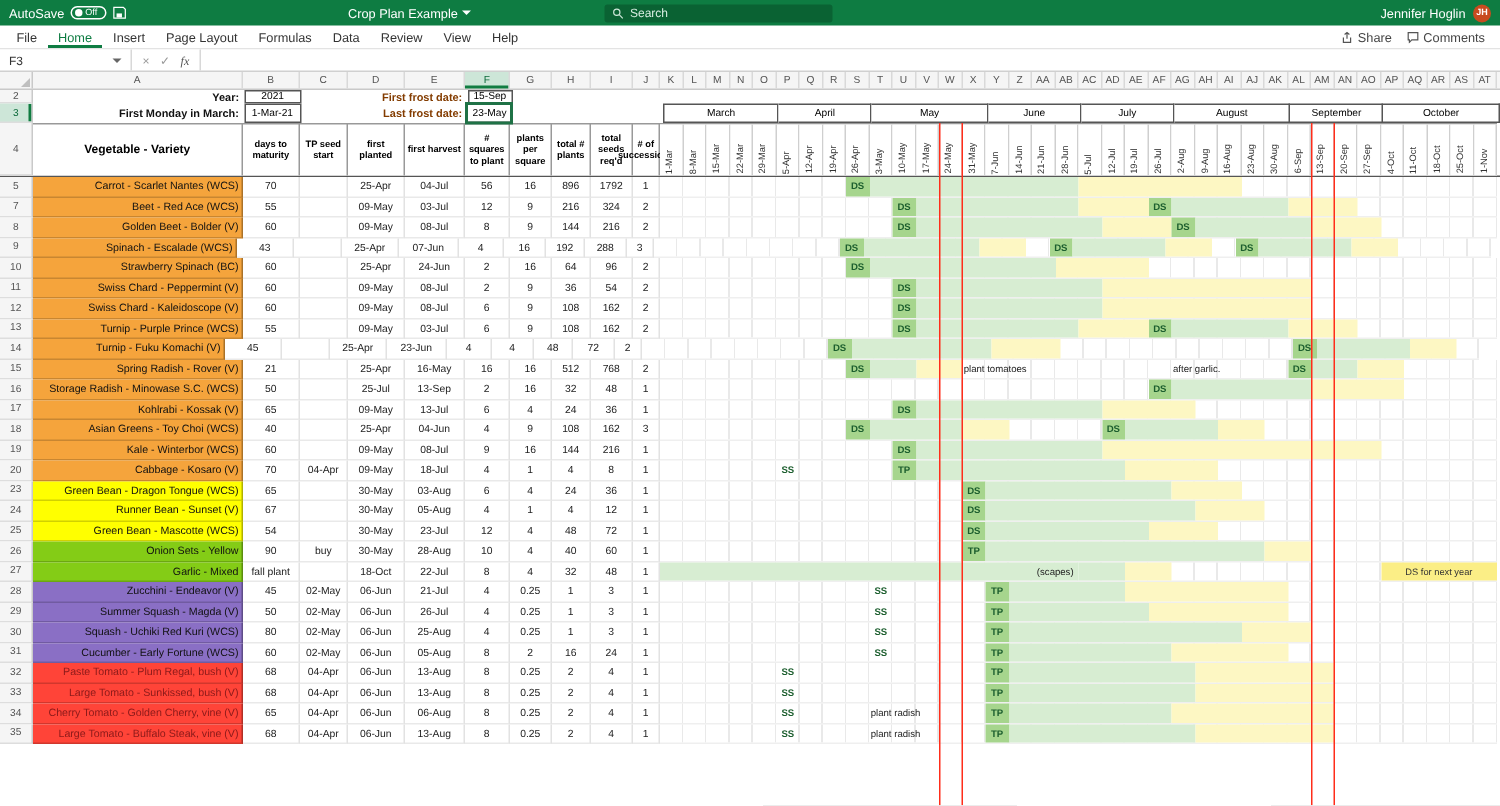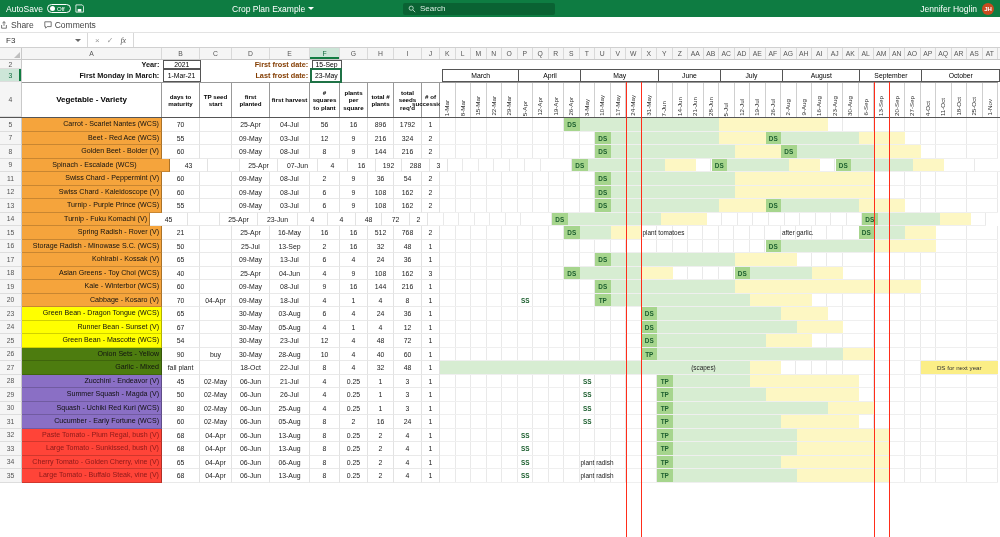--- a/index.html
+++ b/index.html
@@ -60,21 +60,21 @@
 .hc.ha{font-size:8px;}
 .dates{display:flex;flex:0 0 auto;border-top:1px solid #999;}
 .dhc{width:15.5px;display:flex;align-items:flex-end;justify-content:center;border-right:1px solid #CFCFCF;flex:0 0 auto;overflow:hidden;background:#fff;}
 .dhc span{writing-mode:vertical-rl;transform:rotate(180deg);font-size:6.2px;color:#333;line-height:1;margin-bottom:1px;white-space:nowrap;}
 .grow{display:flex;height:13.5px;}
 .nc{flex:0 0 auto;text-align:right;padding-right:2px;font-size:7.1px;line-height:13.5px;white-space:nowrap;overflow:hidden;border-bottom:1px solid rgba(0,0,0,0.18);border-right:1px solid rgba(0,0,0,0.3);cursor:cell;color:#111;}
 .nc.orange{background:#F5A43C;}
 .nc.yellow{background:#FFFF00;}
 .nc.purple{background:#8A6FC5;}
 .nc.red{background:#FF4438;color:#8B1A1A;}
-.nc.none{background:#4d7c0f;}
+.nc.none{background:#84cc16;}
 .vc{flex:0 0 auto;text-align:center;font-size:6.9px;line-height:13.5px;border-right:1px solid #E2E2E2;border-bottom:1px solid #E9E9E9;white-space:nowrap;overflow:visible;cursor:cell;color:#222;}
 .gantt{position:relative;width:558px;flex:0 0 auto;border-bottom:1px solid #EFEFEF;cursor:cell;
 background-image:repeating-linear-gradient(to right,transparent 0,transparent 14.5px,#E9E9E9 14.5px,#E9E9E9 15.5px);}
 .seg{position:absolute;top:0;height:100%;font-size:6.4px;line-height:13.5px;}
 .seg.green{background:#D7EDD2;}
 .seg.yellow{background:#FDF7C3;}
 .seg.marker{background:#A6D58D;color:#1C5E2E;font-weight:bold;text-align:center;}
 .seg.ss{color:#1C5E2E;font-weight:bold;text-align:center;}
 .seg.text{color:#222;white-space:nowrap;padding-left:1px;z-index:2;}
 .seg.gtext{background:#D7EDD2;color:#222;white-space:nowrap;text-align:center;z-index:2;}
@@ -111,20 +111,31 @@
         </svg>
       <span>Search</span>
     </div>
     <div class="ts-right">
       <span>Jennifer Hoglin</span>
       <span class="avatar">JH</span>
     </div>
   </div>
 
   <div class="ribbon">
+    <div class="tabs">
+        <div class="tab">File</div>
+        <div class="tab active">Home</div>
+        <div class="tab">Insert</div>
+        <div class="tab">Page Layout</div>
+        <div class="tab">Formulas</div>
+        <div class="tab">Data</div>
+        <div class="tab">Review</div>
+        <div class="tab">View</div>
+        <div class="tab">Help</div>
+      </div>
     <div class="rb-right">
       <span class="rb-btn">
         <svg width="8" height="8" viewBox="0 0 10 10">
             <path d="M5 6V1M3 2.5L5 0.8 7 2.5" fill="none" stroke="#555" stroke-width="1"></path>
             <path d="M2 5v4h6V5" fill="none" stroke="#555" stroke-width="1"></path>
           </svg>
         <span>Share</span>
       </span>
       <span class="rb-btn">
         <svg width="8" height="8" viewBox="0 0 10 10">
@@ -410,40 +421,58 @@
             <div class="seg marker" style="left: 155px; width: 15.5px;">DS</div>
             <div class="seg green" style="left: 170.5px; width: 124px;"></div>
             <div class="seg yellow" style="left: 294.5px; width: 46.5px;"></div>
             <div class="seg marker" style="left: 341px; width: 15.5px;">DS</div>
             <div class="seg green" style="left: 356.5px; width: 77.5px;"></div>
             <div class="seg yellow" style="left: 434px; width: 46.5px;"></div>
           </div>
         </div>
         <div class="grow">
           <div class="rh">9</div>
-          <div class="nc orange" style="width: 148px; text-align: center;">Spinach - Escalade (WCS)</div>
+          <div class="nc orange" style="width: 136px;">Spinach - Escalade (WCS)</div>
           <div class="vc" style="width: 38px;">43</div>
           <div class="vc" style="width: 32px;"></div>
           <div class="vc" style="width: 38px;">25-Apr</div>
           <div class="vc" style="width: 40px;">07-Jun</div>
           <div class="vc" style="width: 30px;">4</div>
           <div class="vc" style="width: 28px;">16</div>
           <div class="vc" style="width: 26px;">192</div>
           <div class="vc" style="width: 28px;">288</div>
           <div class="vc" style="width: 18px;">3</div>
           <div class="gantt">
             <div class="seg marker" style="left: 124px; width: 15.5px;">DS</div>
             <div class="seg green" style="left: 139.5px; width: 77.5px;"></div>
             <div class="seg yellow" style="left: 217px; width: 31px;"></div>
             <div class="seg marker" style="left: 263.5px; width: 15.5px;">DS</div>
             <div class="seg green" style="left: 279px; width: 62px;"></div>
             <div class="seg yellow" style="left: 341px; width: 31px;"></div>
             <div class="seg marker" style="left: 387.5px; width: 15.5px;">DS</div>
             <div class="seg green" style="left: 403px; width: 62px;"></div>
             <div class="seg yellow" style="left: 465px; width: 31px;"></div>
+          </div>
+        </div>
+        <div class="grow">
+          <div class="rh">10</div>
+          <div class="nc orange" style="width: 140px;">Strawberry Spinach (BC)</div>
+          <div class="vc" style="width: 38px;">60</div>
+          <div class="vc" style="width: 32px;"></div>
+          <div class="vc" style="width: 38px;">25-Apr</div>
+          <div class="vc" style="width: 40px;">24-Jun</div>
+          <div class="vc" style="width: 30px;">2</div>
+          <div class="vc" style="width: 28px;">16</div>
+          <div class="vc" style="width: 26px;">64</div>
+          <div class="vc" style="width: 28px;">96</div>
+          <div class="vc" style="width: 18px;">2</div>
+          <div class="gantt">
+            <div class="seg marker" style="left: 124px; width: 15.5px;">DS</div>
+            <div class="seg green" style="left: 139.5px; width: 124px;"></div>
+            <div class="seg yellow" style="left: 263.5px; width: 62px;"></div>
           </div>
         </div>
         <div class="grow">
           <div class="rh">11</div>
           <div class="nc orange" style="width: 140px;">Swiss Chard - Peppermint (V)</div>
           <div class="vc" style="width: 38px;">60</div>
           <div class="vc" style="width: 32px;"></div>
           <div class="vc" style="width: 38px;">09-May</div>
           <div class="vc" style="width: 40px;">08-Jul</div>
           <div class="vc" style="width: 30px;">2</div>

